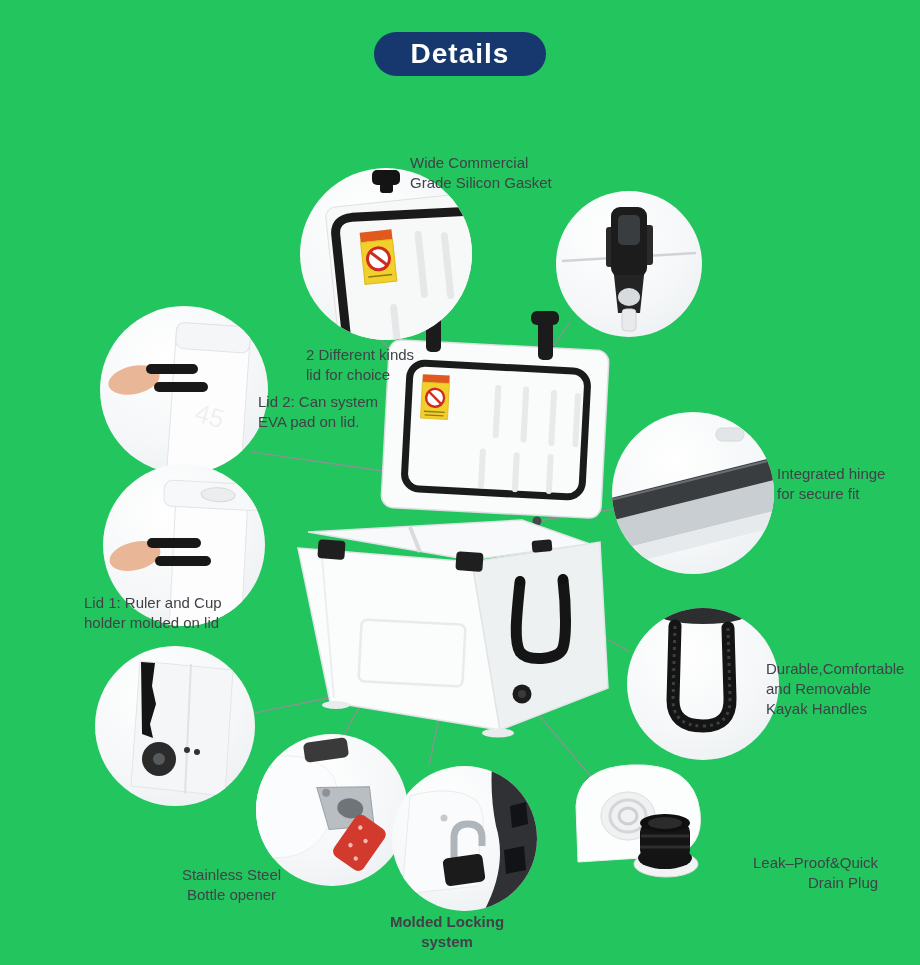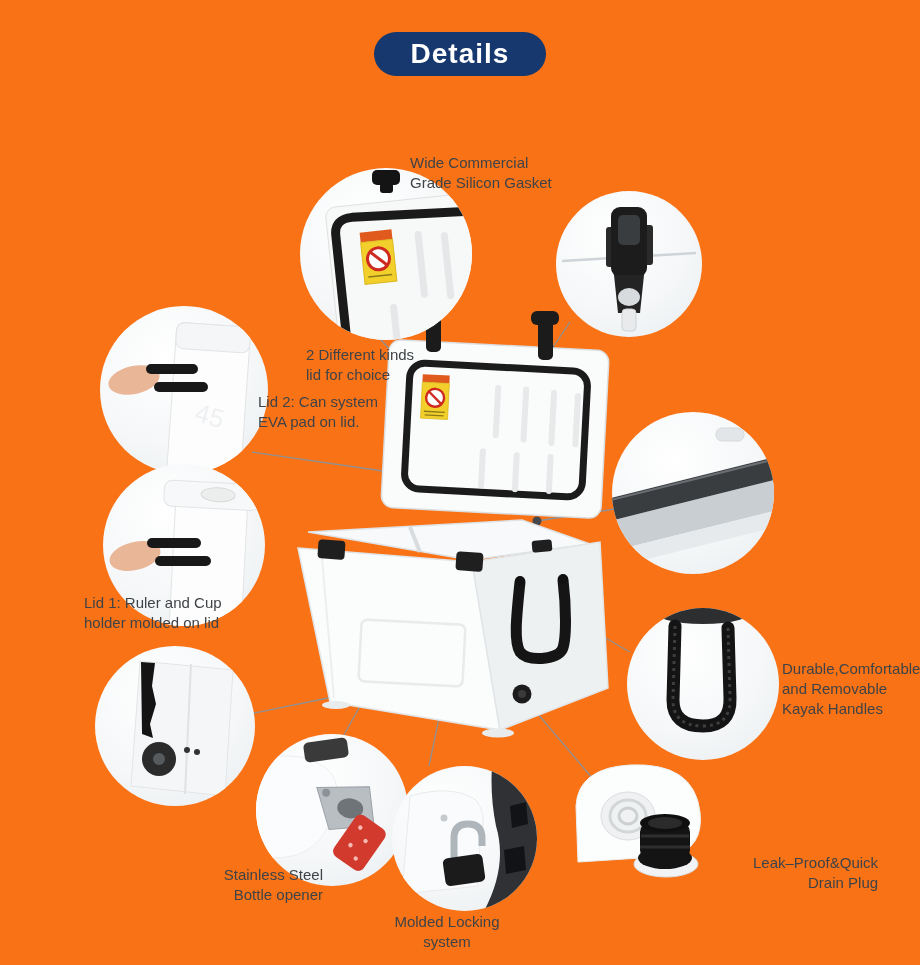--- a/index.html
+++ b/index.html
@@ -1,16 +1,16 @@
 <!DOCTYPE html>
 <html><head>
 <meta charset="utf-8">
 <style>
   html,body{margin:0;padding:0;background:#ffffff;}
-  .page{position:relative;width:920px;height:965px;background:#f97316;overflow:hidden;
+  .page{position:relative;width:920px;height:965px;background:#22c55e;overflow:hidden;
         font-family:"Liberation Sans", sans-serif;color:#3f4347;}
   .title-pill{position:absolute;left:374px;top:32px;width:172px;height:44px;border-radius:22px;
         background:#17386e;display:flex;align-items:center;justify-content:center;
         color:#ffffff;font-size:28px;font-weight:bold;letter-spacing:1px;}
   .callout-label{position:absolute;font-size:15px;line-height:20px;white-space:pre-line;}
   .center{text-align:center;}
   .detail-circle{position:absolute;border-radius:50%;overflow:hidden;
         background:radial-gradient(circle at 38% 30%, #ffffff 0%, #f5f7f8 55%, #e9edf0 100%);}
   .detail-circle svg{display:block;}
   .overlay{position:absolute;left:0;top:0;}
@@ -258,25 +258,27 @@
       </g>
     </svg>
   </div>
 
   <div class="callout-label" style="left:410px;top:153px;">Wide Commercial
 Grade Silicon Gasket</div>
   <div class="callout-label" style="left:258px;top:345px;margin-left:48px;">2 Different kinds
 lid for choice</div>
   <div class="callout-label" style="left:258px;top:392px;">Lid 2: Can system
 EVA pad on lid.</div>
+  <div class="callout-label" style="left:777px;top:464px;">Integrated hinge
+for secure fit</div>
   <div class="callout-label" style="left:84px;top:593px;">Lid 1: Ruler and Cup
 holder molded on lid</div>
-  <div class="callout-label" style="left:766px;top:659px;margin-left:16px;">Durable,Comfortable
+  <div class="callout-label" style="left:766px;top:659px;">Durable,Comfortable
 and Removable
 Kayak Handles</div>
-  <div class="callout-label center" style="left:168px;top:865px;width:155px;text-align:right;">Stainless Steel
+  <div class="callout-label center" style="left:154px;top:865px;width:155px;">Stainless Steel
 Bottle opener</div>
-  <div class="callout-label center" style="left:368px;top:912px;width:158px;">Molded Locking
+  <div class="callout-label center" style="left:368px;top:912px;width:158px;font-weight:bold;">Molded Locking
 system</div>
   <div class="callout-label" style="left:753px;top:853px;text-align:right;">Leak–Proof&amp;Quick
 Drain Plug</div>
 
 </div>
 
 </body></html>

